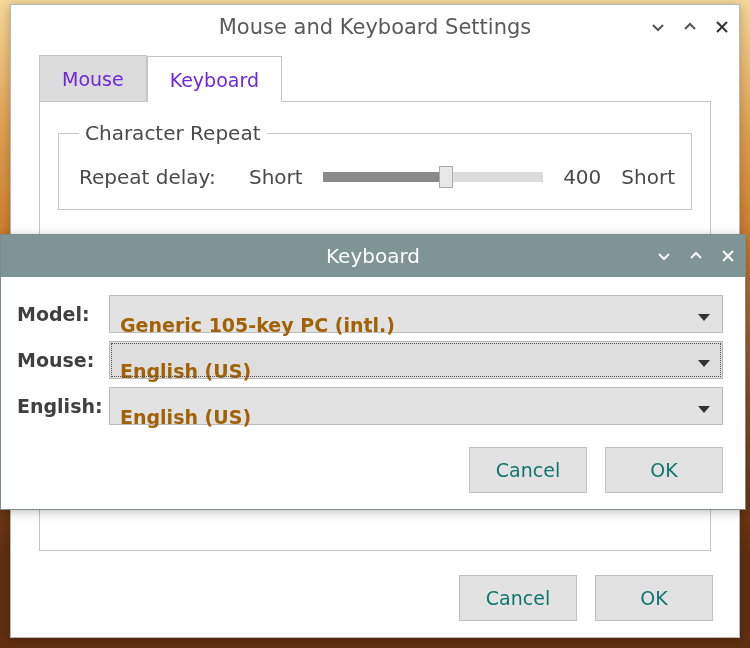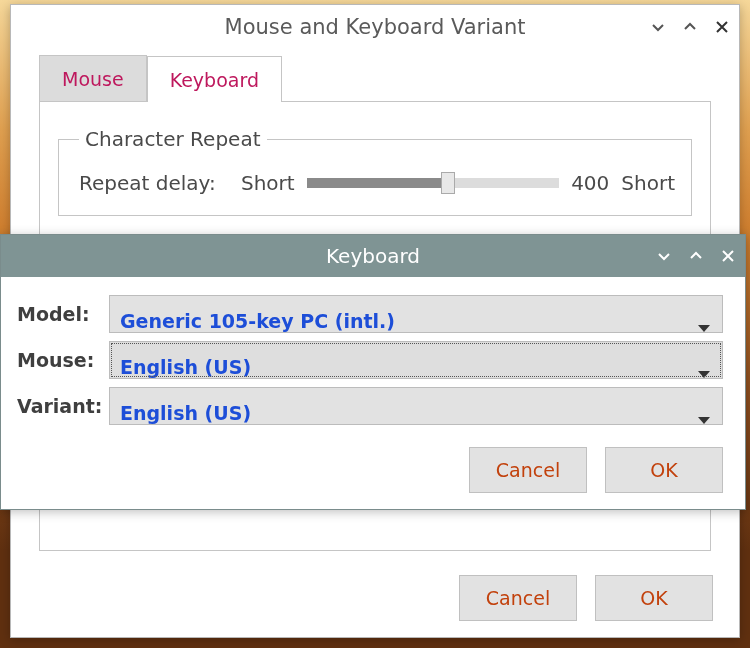--- a/index.html
+++ b/index.html
@@ -58,49 +58,49 @@
     height: 52px;
   }
   .tab {
     height: 46px;
     padding: 0 22px;
     display: flex; align-items: center;
     font-size: 19px;
     border: 1px solid #c5c5c5;
     border-bottom: none;
     background: #dcdcdc;
-    color: #be185d;
+    color: #6d28d9;
     cursor: pointer;
   }
   .tab.active {
     background: #ffffff;
     position: relative;
     top: 1px;
   }
   .tab-panel {
     margin: 0 28px 0 28px;
     border: 1px solid #c5c5c5;
     padding: 14px 18px 20px 18px;
     height: 450px;
     background: #ffffff;
   }
   fieldset.group {
     border: 1px solid #c5c5c5;
-    margin: 11px 0 0 0;
+    margin: 5px 0 0 0;
     padding: 14px 16px 20px 20px;
   }
   fieldset.group > legend {
     padding: 0 6px;
     font-size: 20px;
     color: #4a4a4a;
   }
   .row-repeat {
     display: flex;
     align-items: center;
-    gap: 12px;
+    gap: 20px;
     margin-top: 6px;
     font-size: 20px;
     color: #4a4a4a;
   }
   .row-repeat .lbl { min-width: 150px; }
   .slider {
     position: relative;
     flex: 1;
     height: 10px;
     background: #dcdcdc;
@@ -127,21 +127,21 @@
     gap: 18px;
   }
   #w-main .btn-row { bottom: 16px; }
   .btn {
     min-width: 118px;
     height: 46px;
     background: #e2e2e2;
     border: 1px solid #c0c0c0;
     display: flex; align-items: center; justify-content: center;
     font-size: 19px;
-    color: #c2410c;
+    color: #0f766e;
     cursor: pointer;
   }
 
   
   #w-kbd {
     left: 0px; top: 234px; width: 746px; height: 276px;
     border: 1px solid #7a8c8c;
   }
   #w-kbd .titlebar {
     background: #7f9494;
@@ -164,42 +164,42 @@
     width: 92px;
     font-size: 19px;
     color: #3f3f3f;
   }
   .combo {
     flex: 1;
     height: 38px;
     background: #e2e2e2;
     border: 1px solid #bcbcbc;
     display: flex;
-    align-items: flex-end;
+    align-items: flex-start;
     justify-content: space-between;
-    padding: 0 12px 0 10px;
+    padding: 18px 12px 0 10px;
     font-size: 19px;
-    color: #1d4ed8;
+    color: #a16207;
     cursor: pointer;
   }
   .combo.focused { outline: 1px dotted #555; outline-offset: -3px; background:#dedede; }
   .tri-down {
     width: 0; height: 0;
     border-left: 6px solid transparent;
     border-right: 6px solid transparent;
     border-top: 7px solid #333;
   }
   #w-kbd .btn-row { bottom: 16px; right: 22px; }
 </style>
 </head>
 <body>
 
 <div id="w-main" class="window">
   <div class="titlebar">
-    <span>Mouse and Keyboard Variant</span>
+    <span>Mouse and Keyboard Settings</span>
     <div class="title-actions">
       <span class="title-icn">
         <svg width="14" height="14" viewBox="0 0 14 14">
             <path d="M2 5 L7 10 L12 5" fill="none" stroke="#555" stroke-width="2"></path>
           </svg>
       </span>
       <span class="title-icn">
         <svg width="14" height="14" viewBox="0 0 14 14">
             <path d="M2 9 L7 4 L12 9" fill="none" stroke="#555" stroke-width="2"></path>
           </svg>
@@ -278,21 +278,21 @@
       </div>
     </div>
     <div class="form-row">
       <span class="flabel">Mouse:</span>
       <div class="combo focused">
         <span>English (US)</span>
         <span class="tri-down"></span>
       </div>
     </div>
     <div class="form-row">
-      <span class="flabel">Variant:</span>
+      <span class="flabel">English:</span>
       <div class="combo">
         <span>English (US)</span>
         <span class="tri-down"></span>
       </div>
     </div>
   </div>
 
   <div class="btn-row">
     <div class="btn">
       <span>Cancel</span>

